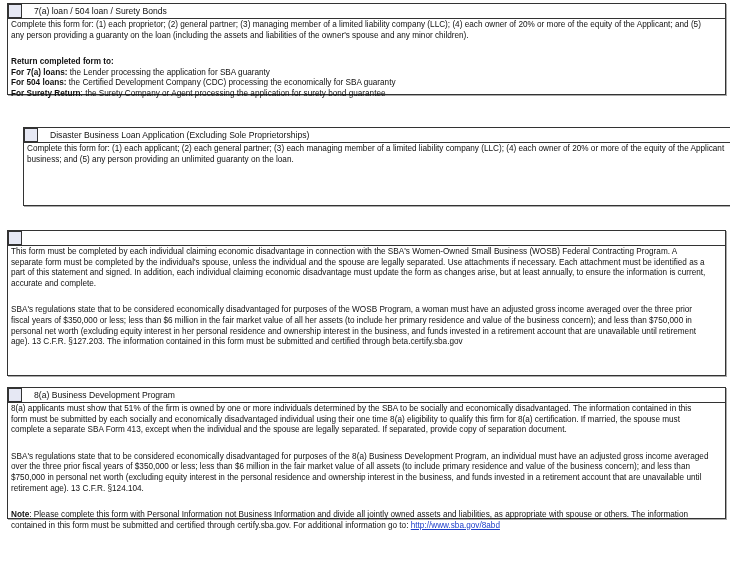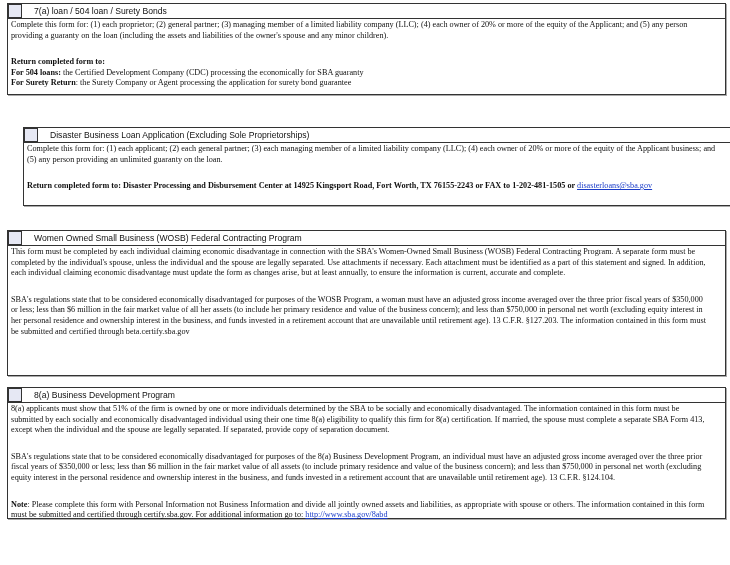--- a/index.html
+++ b/index.html
@@ -5,59 +5,58 @@
   html, body { margin: 0; padding: 0; background: #ffffff; }
   body { width: 730px; height: 565px; position: relative; overflow: hidden;
          font-family: "Liberation Sans", sans-serif; color: #111; }
   .section { position: absolute; left: 7px; width: 719px; border: 1px solid #333;
              box-sizing: border-box; box-shadow: 1px 1px 0 #aaa; background: #fff; }
   .hdr { position: relative; height: 14px; border-bottom: 1px solid #333; }
   .chk { position: absolute; left: 0; top: 0; width: 12px; height: 12px;
          border: 1px solid #333; background: #e6e8f4; }
   .title { position: absolute; left: 26px; top: 1px; font-size: 8.6px; line-height: 12px;
            white-space: nowrap; }
-  .body { padding: 1px 16px 0 3px; font-size: 8.2px; line-height: 10.6px; font-family: Liberation Serif, serif; }
+  .body { padding: 1px 16px 0 3px; font-size: 8.2px; line-height: 10.6px; }
   .body p { margin: 0; }
   .gap { height: 16px; }
   b { font-weight: bold; }
   a { color: #1a3cc8; text-decoration: underline; }
 </style>
 </head>
 <body>
 
 <div class="section" style="top:3px;height:92px;">
   <div class="hdr">
     <div class="chk"></div>
     <div class="title">7(a) loan / 504 loan / Surety Bonds</div>
   </div>
   <div class="body">
     <p>Complete this form for: (1) each proprietor; (2) general partner; (3) managing member of a limited liability company (LLC); (4) each owner of 20% or more of the equity of the Applicant; and (5) any person providing a guaranty on the loan (including the assets and liabilities of the owner's spouse and any minor children).</p>
     <div class="gap"></div>
     <p><b>Return completed form to:</b></p>
+    <p><b>For 7(a) loans:</b><span> the Lender processing the application for SBA guaranty</span></p>
     <p><b>For 504 loans:</b><span> the Certified Development Company (CDC) processing the economically for SBA guaranty</span></p>
     <p><b>For Surety Return</b><span>: the Surety Company or Agent processing the application for surety bond guarantee</span></p>
   </div>
 </div>
 
 <div class="section" style="top:127px;height:79px;margin-left:16px;">
   <div class="hdr">
     <div class="chk"></div>
     <div class="title">Disaster Business Loan Application (Excluding Sole Proprietorships)</div>
   </div>
   <div class="body">
     <p>Complete this form for: (1) each applicant; (2) each general partner; (3) each managing member of a limited liability company (LLC); (4) each owner of 20% or more of the equity of the Applicant business; and (5) any person providing an unlimited guaranty on the loan.</p>
     <div class="gap"></div>
-    <p><b>Return completed form to: Disaster Processing and Disbursement Center at 14925 Kingsport Road, Fort Worth, TX 76155-2243 or FAX to 1-202-481-1505 or </b><a>disasterloans@sba.gov</a></p>
   </div>
 </div>
 
 <div class="section" style="top:230px;height:146px;">
   <div class="hdr">
     <div class="chk"></div>
-    <div class="title">Women Owned Small Business (WOSB) Federal Contracting Program</div>
   </div>
   <div class="body">
     <p>This form must be completed by each individual claiming economic disadvantage in connection with the SBA's Women-Owned Small Business (WOSB) Federal Contracting Program. A separate form must be completed by the individual's spouse, unless the individual and the spouse are legally separated. Use attachments if necessary. Each attachment must be identified as a part of this statement and signed. In addition, each individual claiming economic disadvantage must update the form as changes arise, but at least annually, to ensure the information is current, accurate and complete.</p>
     <div class="gap"></div>
     <p>SBA's regulations state that to be considered economically disadvantaged for purposes of the WOSB Program, a woman must have an adjusted gross income averaged over the three prior fiscal years of $350,000 or less; less than $6 million in the fair market value of all her assets (to include her primary residence and value of the business concern); and less than $750,000 in personal net worth (excluding equity interest in her personal residence and ownership interest in the business, and funds invested in a retirement account that are unavailable until retirement age). 13 C.F.R. §127.203. The information contained in this form must be submitted and certified through beta.certify.sba.gov</p>
   </div>
 </div>
 
 <div class="section" style="top:387px;height:132px;">
   <div class="hdr">

